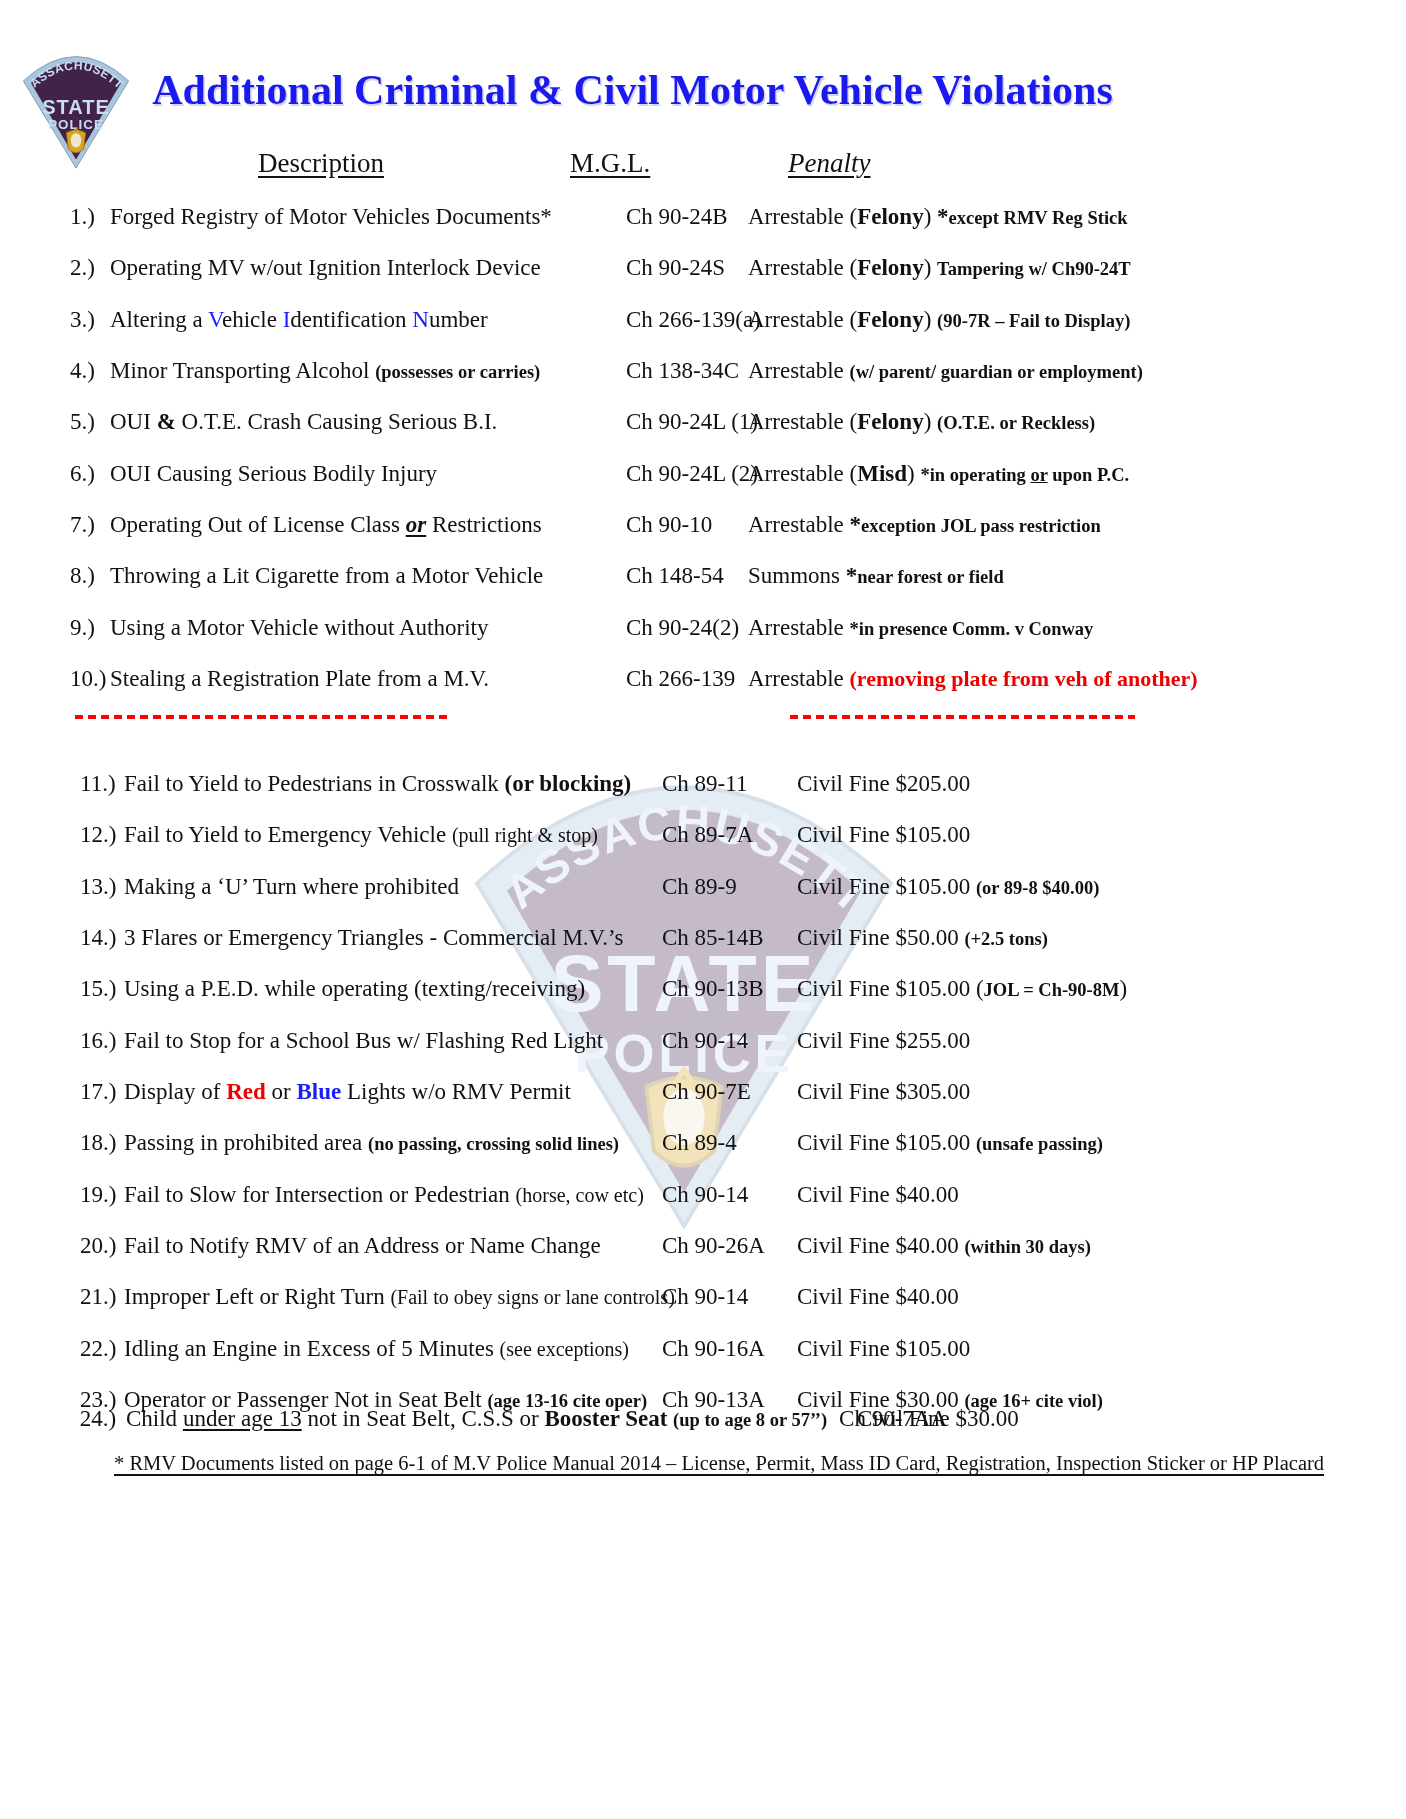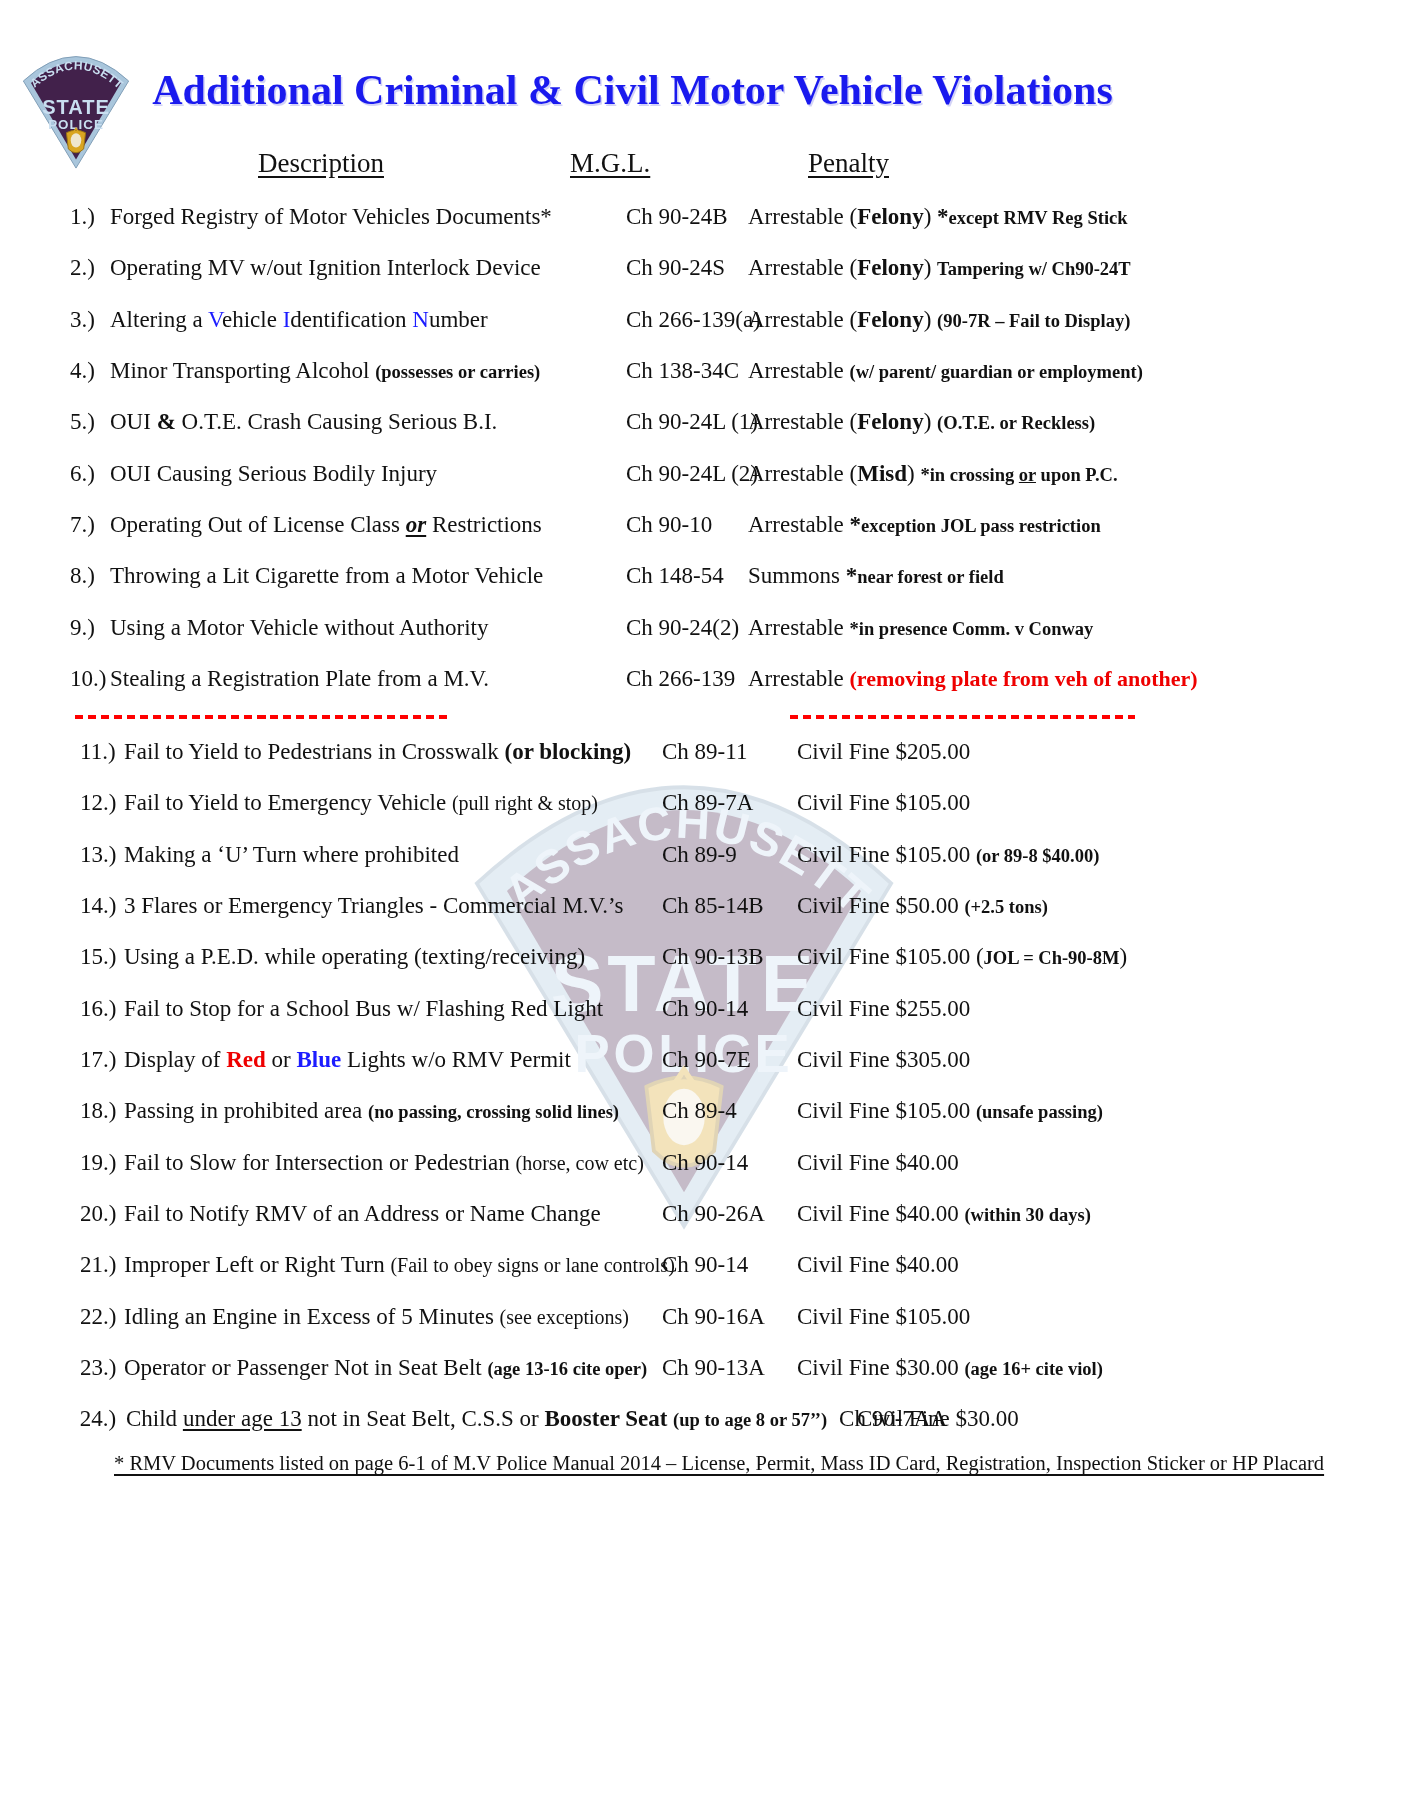--- a/index.html
+++ b/index.html
@@ -20,24 +20,24 @@
     font-size:42px;font-weight:700;color:var(--title-blue);
     text-shadow:1.5px 1.5px 0 rgba(130,130,230,0.35);z-index:1;white-space:nowrap;
   }
   .col-headers{position:absolute;top:148px;left:0;width:1406px;font-size:27px;z-index:1;}
   .col-headers span{
     position:absolute;display:inline-block;
     text-decoration:underline;text-underline-offset:4px;
   }
   .hd-desc{left:258px;width:134px;}
   .hd-mgl{left:570px;width:120px;}
-  .hd-pen{left:808px;width:115px;}
+  .hd-pen{left:788px;width:115px;font-style:italic;}
   .rows{position:absolute;left:70px;width:1330px;font-size:23px;z-index:1;}
   #criminal-list{top:202px;}
-  #civil-list{top:737px;}
+  #civil-list{top:769px;}
   .vrow{position:relative;height:51.35px;line-height:30px;white-space:nowrap;}
   .num{display:inline-block;min-width:40px;}
   .grpB .num{margin-left:10px;min-width:44px;}
   .mgl{position:absolute;top:0;}
   .pen{position:absolute;top:0;}
   .grpA .mgl{left:508px;margin-left:48px;}
   .grpA .pen{left:678px;}
   .grpB .mgl{left:592px;}
   .grpB .pen{left:727px;}
   .vrow-flow{position:absolute;left:70px;top:1404px;font-size:23px;line-height:30px;white-space:nowrap;z-index:1;text-align:center;}
@@ -101,21 +101,21 @@
     <span class="hd-mgl">M.G.L.</span>
     <span class="hd-pen">Penalty</span>
   </div>
 
   <section id="criminal-list" class="rows">
       <div class="vrow grpA"><span class="num">1.)</span><span class="desc"><span>Forged Registry of Motor Vehicles Documents*</span></span><span class="mgl">Ch 90-24B</span><span class="pen"><span>Arrestable (</span><span class="seg-b">Felony</span><span>) </span><span class="seg-b">*</span><span class="seg-bs">except RMV Reg Stick</span></span></div>
       <div class="vrow grpA"><span class="num">2.)</span><span class="desc"><span>Operating MV w/out Ignition Interlock Device</span></span><span class="mgl">Ch 90-24S</span><span class="pen"><span>Arrestable (</span><span class="seg-b">Felony</span><span>) </span><span class="seg-bs">Tampering w/ Ch90-24T</span></span></div>
       <div class="vrow grpA"><span class="num">3.)</span><span class="desc"><span>Altering a </span><span class="seg-blue">V</span><span>ehicle </span><span class="seg-blue">I</span><span>dentification </span><span class="seg-blue">N</span><span>umber</span></span><span class="mgl">Ch 266-139(a)</span><span class="pen"><span>Arrestable (</span><span class="seg-b">Felony</span><span>) </span><span class="seg-bs">(90-7R – Fail to Display)</span></span></div>
       <div class="vrow grpA"><span class="num">4.)</span><span class="desc"><span>Minor Transporting Alcohol </span><span class="seg-bs">(possesses or carries)</span></span><span class="mgl">Ch 138-34C</span><span class="pen"><span>Arrestable </span><span class="seg-bs">(w/ parent/ guardian or employment)</span></span></div>
       <div class="vrow grpA"><span class="num">5.)</span><span class="desc"><span>OUI </span><span class="seg-b">&amp;</span><span> O.T.E. Crash Causing Serious B.I.</span></span><span class="mgl">Ch 90-24L (1)</span><span class="pen"><span>Arrestable (</span><span class="seg-b">Felony</span><span>) </span><span class="seg-bs">(O.T.E. or Reckless)</span></span></div>
-      <div class="vrow grpA"><span class="num">6.)</span><span class="desc"><span>OUI Causing Serious Bodily Injury</span></span><span class="mgl">Ch 90-24L (2)</span><span class="pen"><span>Arrestable (</span><span class="seg-b">Misd</span><span>) </span><span class="seg-bs">*in crossing </span><span class="seg-bsu">or</span><span class="seg-bs"> upon P.C.</span></span></div>
+      <div class="vrow grpA"><span class="num">6.)</span><span class="desc"><span>OUI Causing Serious Bodily Injury</span></span><span class="mgl">Ch 90-24L (2)</span><span class="pen"><span>Arrestable (</span><span class="seg-b">Misd</span><span>) </span><span class="seg-bs">*in operating </span><span class="seg-bsu">or</span><span class="seg-bs"> upon P.C.</span></span></div>
       <div class="vrow grpA"><span class="num">7.)</span><span class="desc"><span>Operating Out of License Class </span><span class="seg-bui">or</span><span> Restrictions</span></span><span class="mgl">Ch 90-10</span><span class="pen"><span>Arrestable </span><span class="seg-b">*</span><span class="seg-bs">exception JOL pass restriction</span></span></div>
       <div class="vrow grpA"><span class="num">8.)</span><span class="desc"><span>Throwing a Lit Cigarette from a Motor Vehicle</span></span><span class="mgl">Ch 148-54</span><span class="pen"><span>Summons </span><span class="seg-b">*</span><span class="seg-bs">near forest or field</span></span></div>
       <div class="vrow grpA"><span class="num">9.)</span><span class="desc"><span>Using a Motor Vehicle without Authority</span></span><span class="mgl">Ch 90-24(2)</span><span class="pen"><span>Arrestable </span><span class="seg-bs">*in presence Comm. v Conway</span></span></div>
       <div class="vrow grpA"><span class="num">10.)</span><span class="desc"><span>Stealing a Registration Plate from a M.V.</span></span><span class="mgl">Ch 266-139</span><span class="pen"><span>Arrestable </span><span class="seg-redbs">(removing  plate from veh of another)</span></span></div>
     </section>
 
   <div class="divider">
     <i class="dash-left"></i>
     <i class="dash-right"></i>
   </div>

